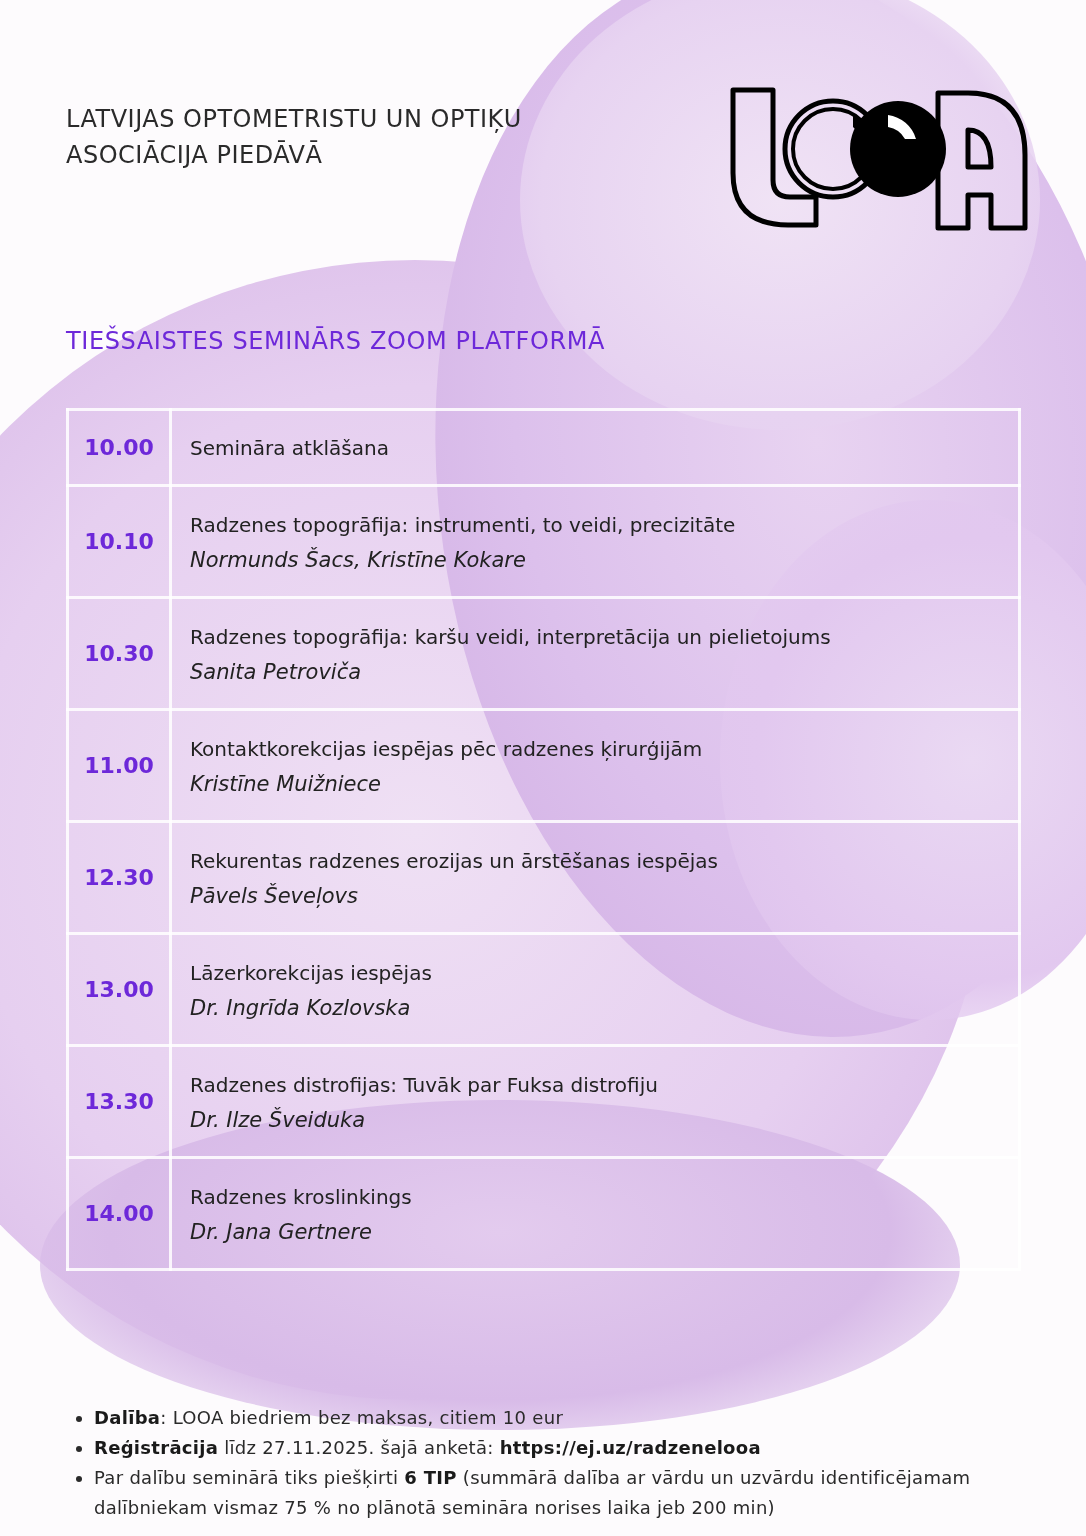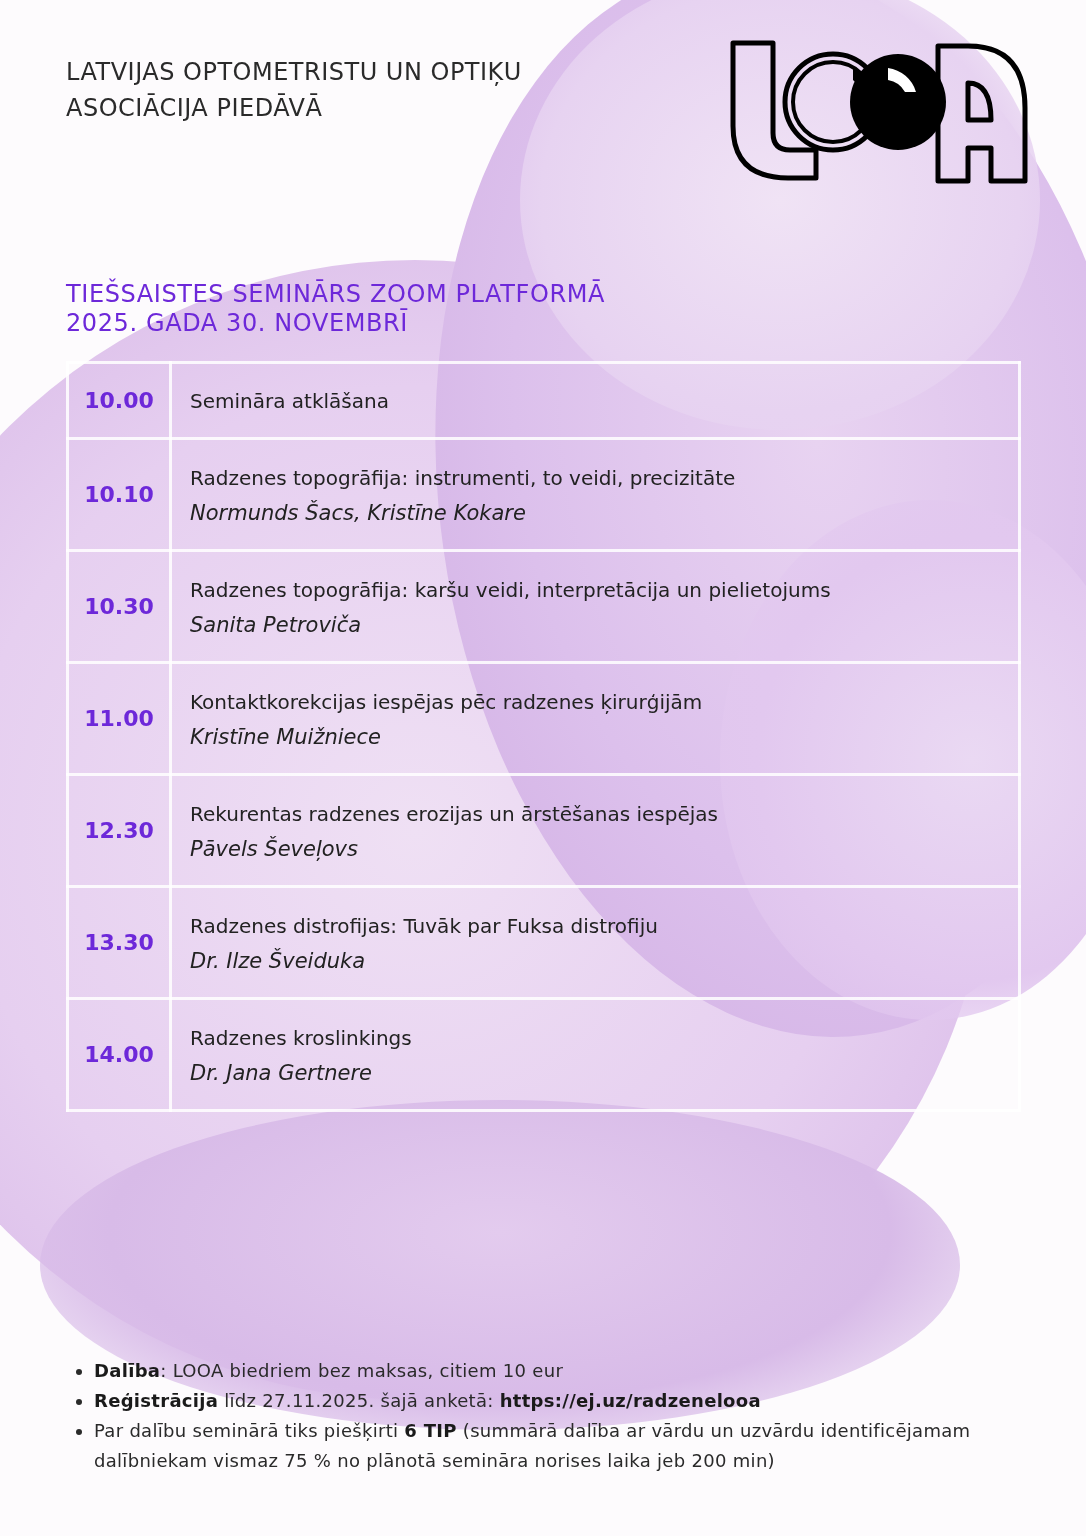--- a/index.html
+++ b/index.html
@@ -10,21 +10,21 @@
       color: #2b2b2b;
     }
     .bg { position: absolute; inset: 0; z-index: 0; }
     .bg .blob { position: absolute; border-radius: 50%; }
     .blob-a { left: 440px; top: -40px; width: 700px; height: 1080px; background: radial-gradient(ellipse at 55% 45%, #e8d3f1 0%, #dcc0ec 55%, #d7b8e8 75%, rgba(215,184,232,0) 100%); transform: rotate(-8deg); }
     .blob-b { left: -160px; top: 260px; width: 1150px; height: 1140px; background: radial-gradient(ellipse at 50% 50%, #efe0f4 0%, #e6cff0 55%, #dcbfea 80%, rgba(220,191,234,0) 100%); }
     .blob-c { left: 520px; top: -30px; width: 520px; height: 460px; background: radial-gradient(ellipse at 50% 50%, #f0e3f5 0%, #e7d3f1 65%, rgba(231,211,241,0) 100%); }
     .blob-d { left: 40px; top: 1100px; width: 920px; height: 330px; background: radial-gradient(ellipse at 50% 40%, #e3cbee 0%, #d8bbe8 60%, rgba(216,187,232,0) 100%); }
     .blob-e { left: 720px; top: 500px; width: 420px; height: 520px; background: radial-gradient(ellipse at 60% 50%, #ead9f3 0%, #e2c8ef 60%, rgba(226,200,239,0) 100%); }
 
-    .content { position: absolute; inset: 0; z-index: 1; }
+    .content { position: absolute; inset: 0; z-index: 1; margin-top: 47px; }
 
     .org { position: absolute; left: 66px; top: 54px; font-size: 24px; line-height: 36px; letter-spacing: 0.5px; color: #2a2a2a; }
     .title { position: absolute; left: 66px; top: 147px; font-size: 40px; line-height: 54px; font-weight: bold; color: #3a3a3a; letter-spacing: 0.5px; }
     .subtitle { position: absolute; left: 66px; top: 280px; font-size: 24px; line-height: 29px; letter-spacing: 0.6px; color: #6d28d9; }
 
     .logo { position: absolute; left: 728px; top: 38px; width: 300px; height: 146px; }
 
     .schedule { position: absolute; left: 66px; top: 361px; width: 955px; border-collapse: collapse; }
     .schedule td { border: 3px solid rgba(255,255,255,0.85); padding: 0; vertical-align: middle; }
     .schedule .time { width: 100px; text-align: center; font-weight: bold; font-size: 22px; color: #6d28d9; }
@@ -67,21 +67,20 @@
     <circle cx="170" cy="64" r="48" fill="#000"></circle>
     <path d="M160 30 A34 34 0 0 1 188 54 L177 54 A24 24 0 0 0 160 42 Z" fill="#fff"></path>
 
     <path d="M210 8 H240 Q297 8 297 70 V143 H263 V110 H240 V143 H210 Z" fill="none" stroke="#000" stroke-width="5" stroke-linejoin="round"></path>
     <path d="M240 45 Q263 45 263 82 H240 Z" fill="none" stroke="#000" stroke-width="5" stroke-linejoin="round"></path>
   </svg>
 
 
   <div class="subtitle">
     <div>TIEŠSAISTES SEMINĀRS ZOOM PLATFORMĀ</div>
-    <div>2025. GADA 30. NOVEMBRĪ</div>
   </div>
 
   <table class="schedule">
     <tbody>
       <tr class="first">
         <td class="time">10.00</td>
         <td class="desc">
           <div class="topic">Semināra atklāšana</div>
         </td>
       </tr>
@@ -107,20 +106,27 @@
         </td>
       </tr>
       <tr>
         <td class="time">12.30</td>
         <td class="desc">
           <div class="topic">Rekurentas radzenes erozijas un ārstēšanas iespējas</div>
           <div class="speaker">Pāvels Ševeļovs</div>
         </td>
       </tr>
       <tr>
+        <td class="time">13.00</td>
+        <td class="desc">
+          <div class="topic">Lāzerkorekcijas iespējas</div>
+          <div class="speaker">Dr. Ingrīda Kozlovska</div>
+        </td>
+      </tr>
+      <tr>
         <td class="time">13.30</td>
         <td class="desc">
           <div class="topic">Radzenes distrofijas: Tuvāk par Fuksa distrofiju</div>
           <div class="speaker">Dr. Ilze Šveiduka</div>
         </td>
       </tr>
       <tr>
         <td class="time">14.00</td>
         <td class="desc">
           <div class="topic">Radzenes kroslinkings</div>

